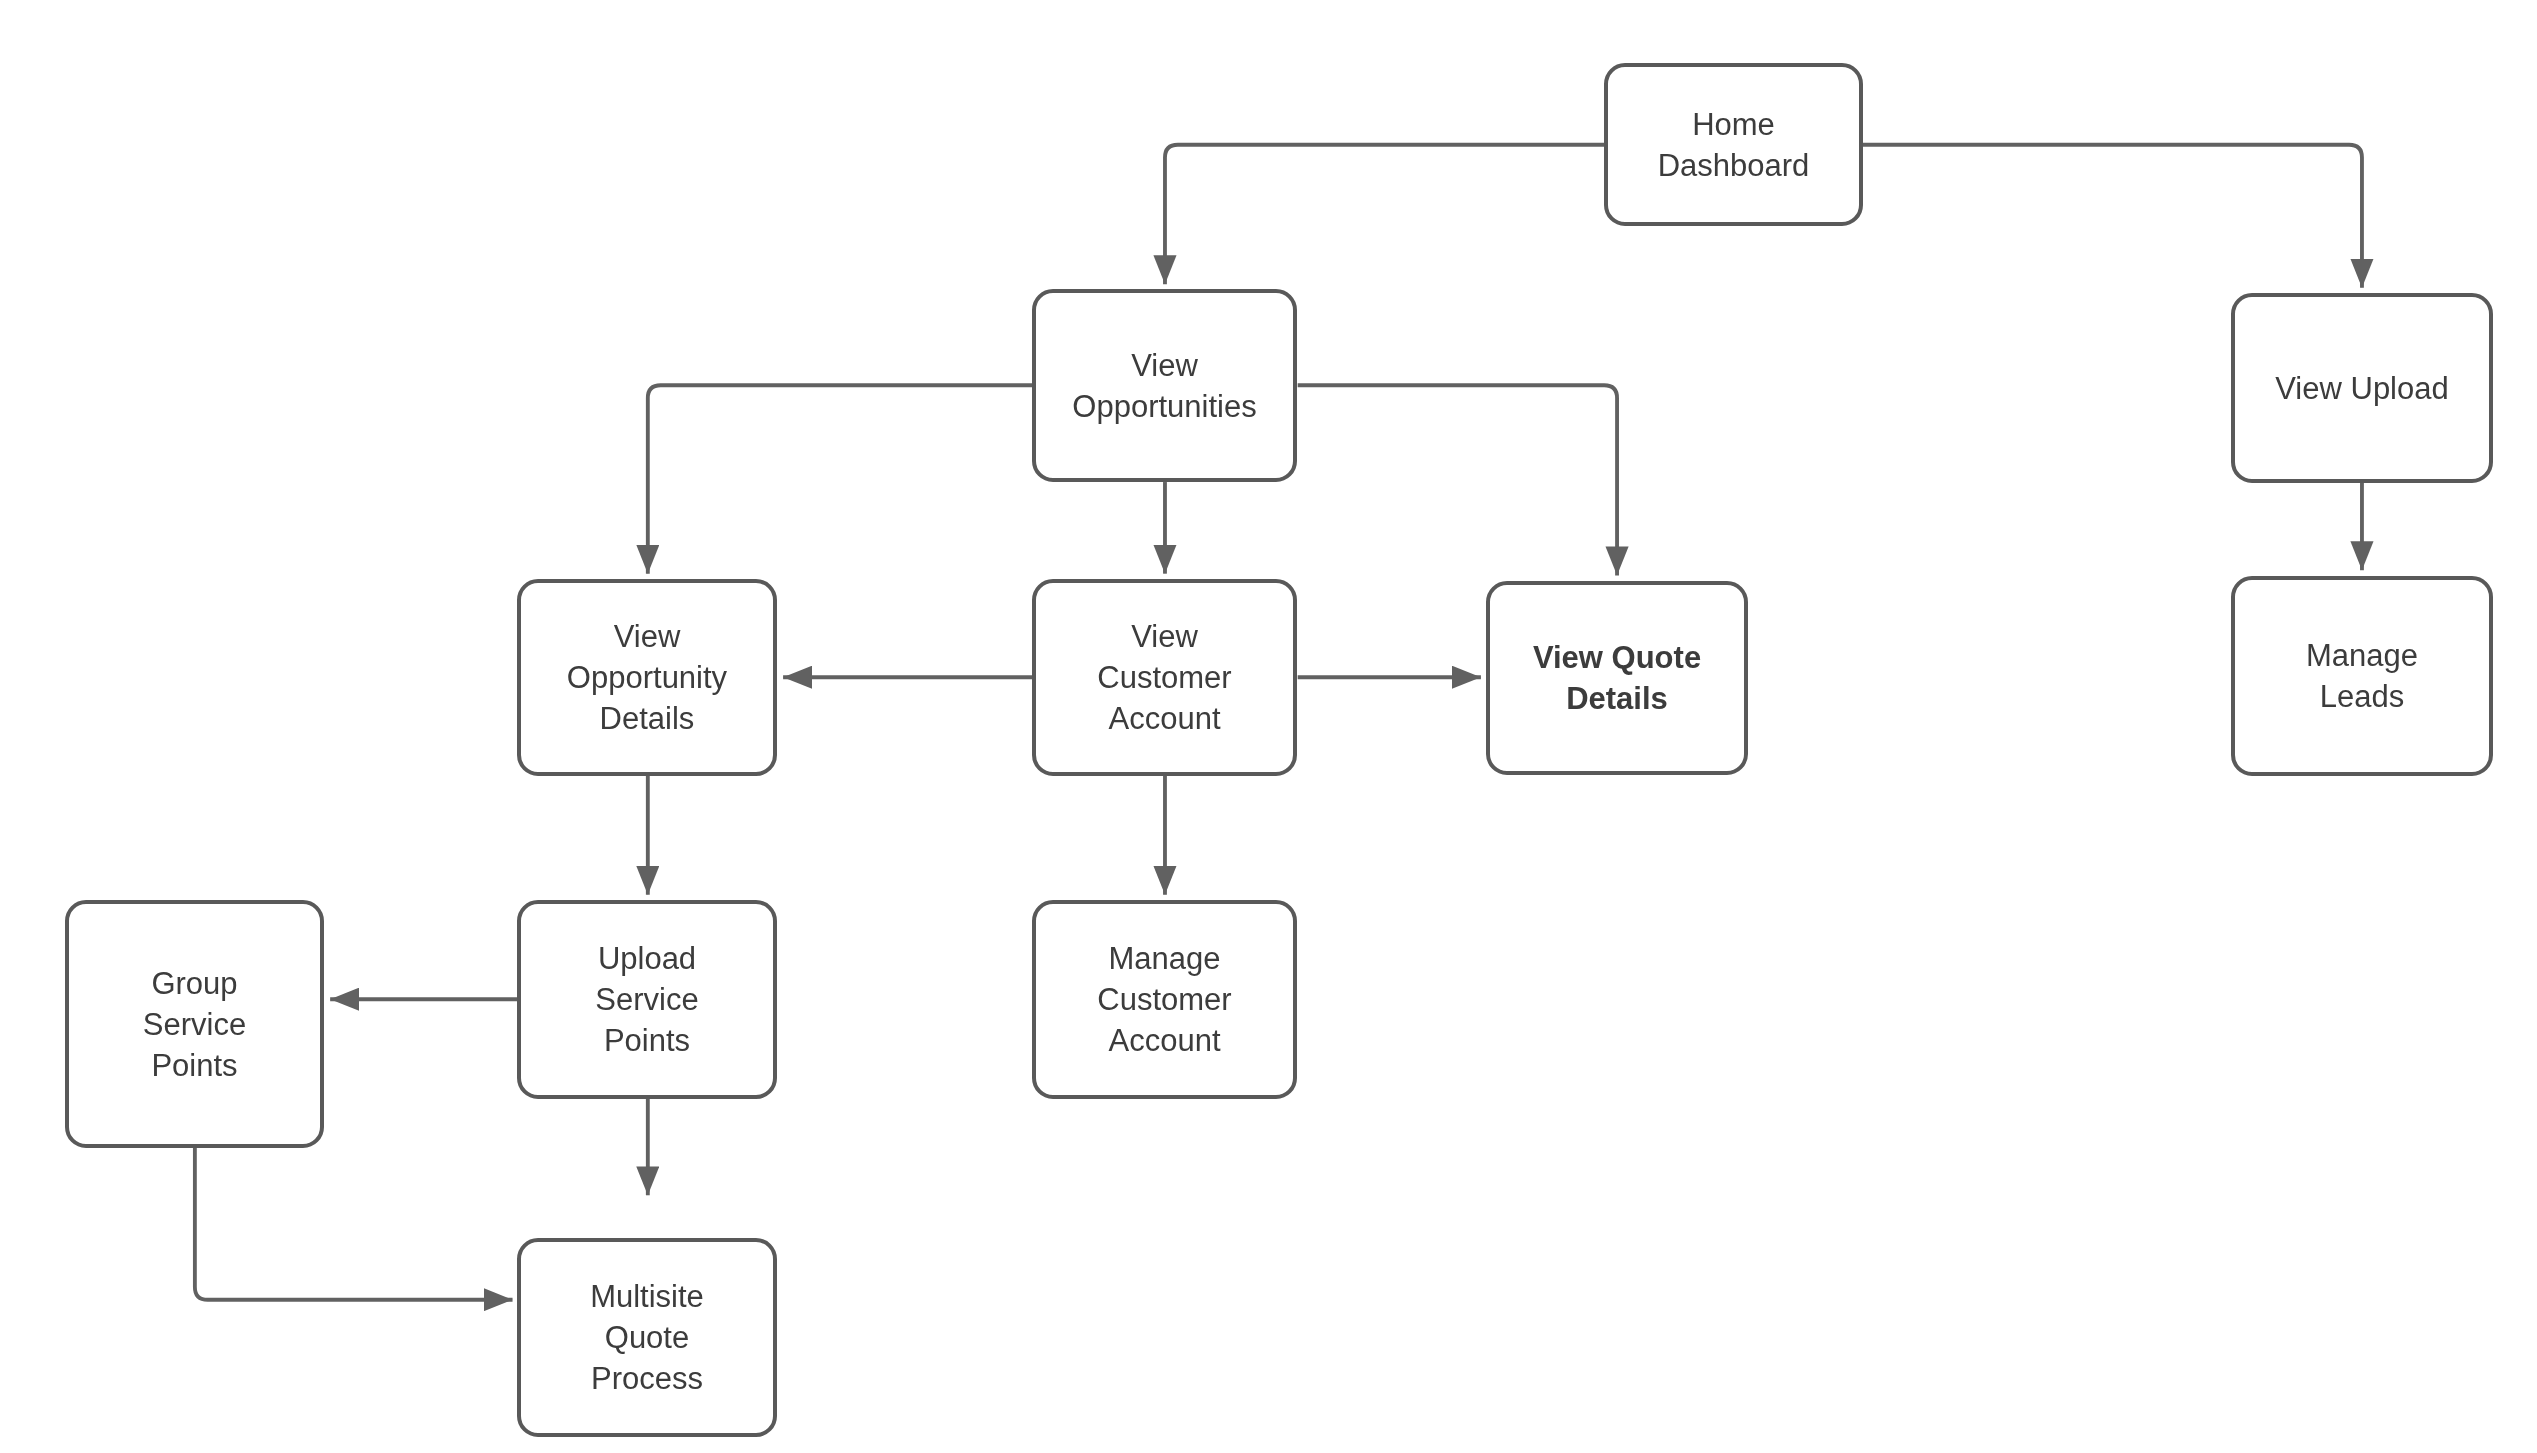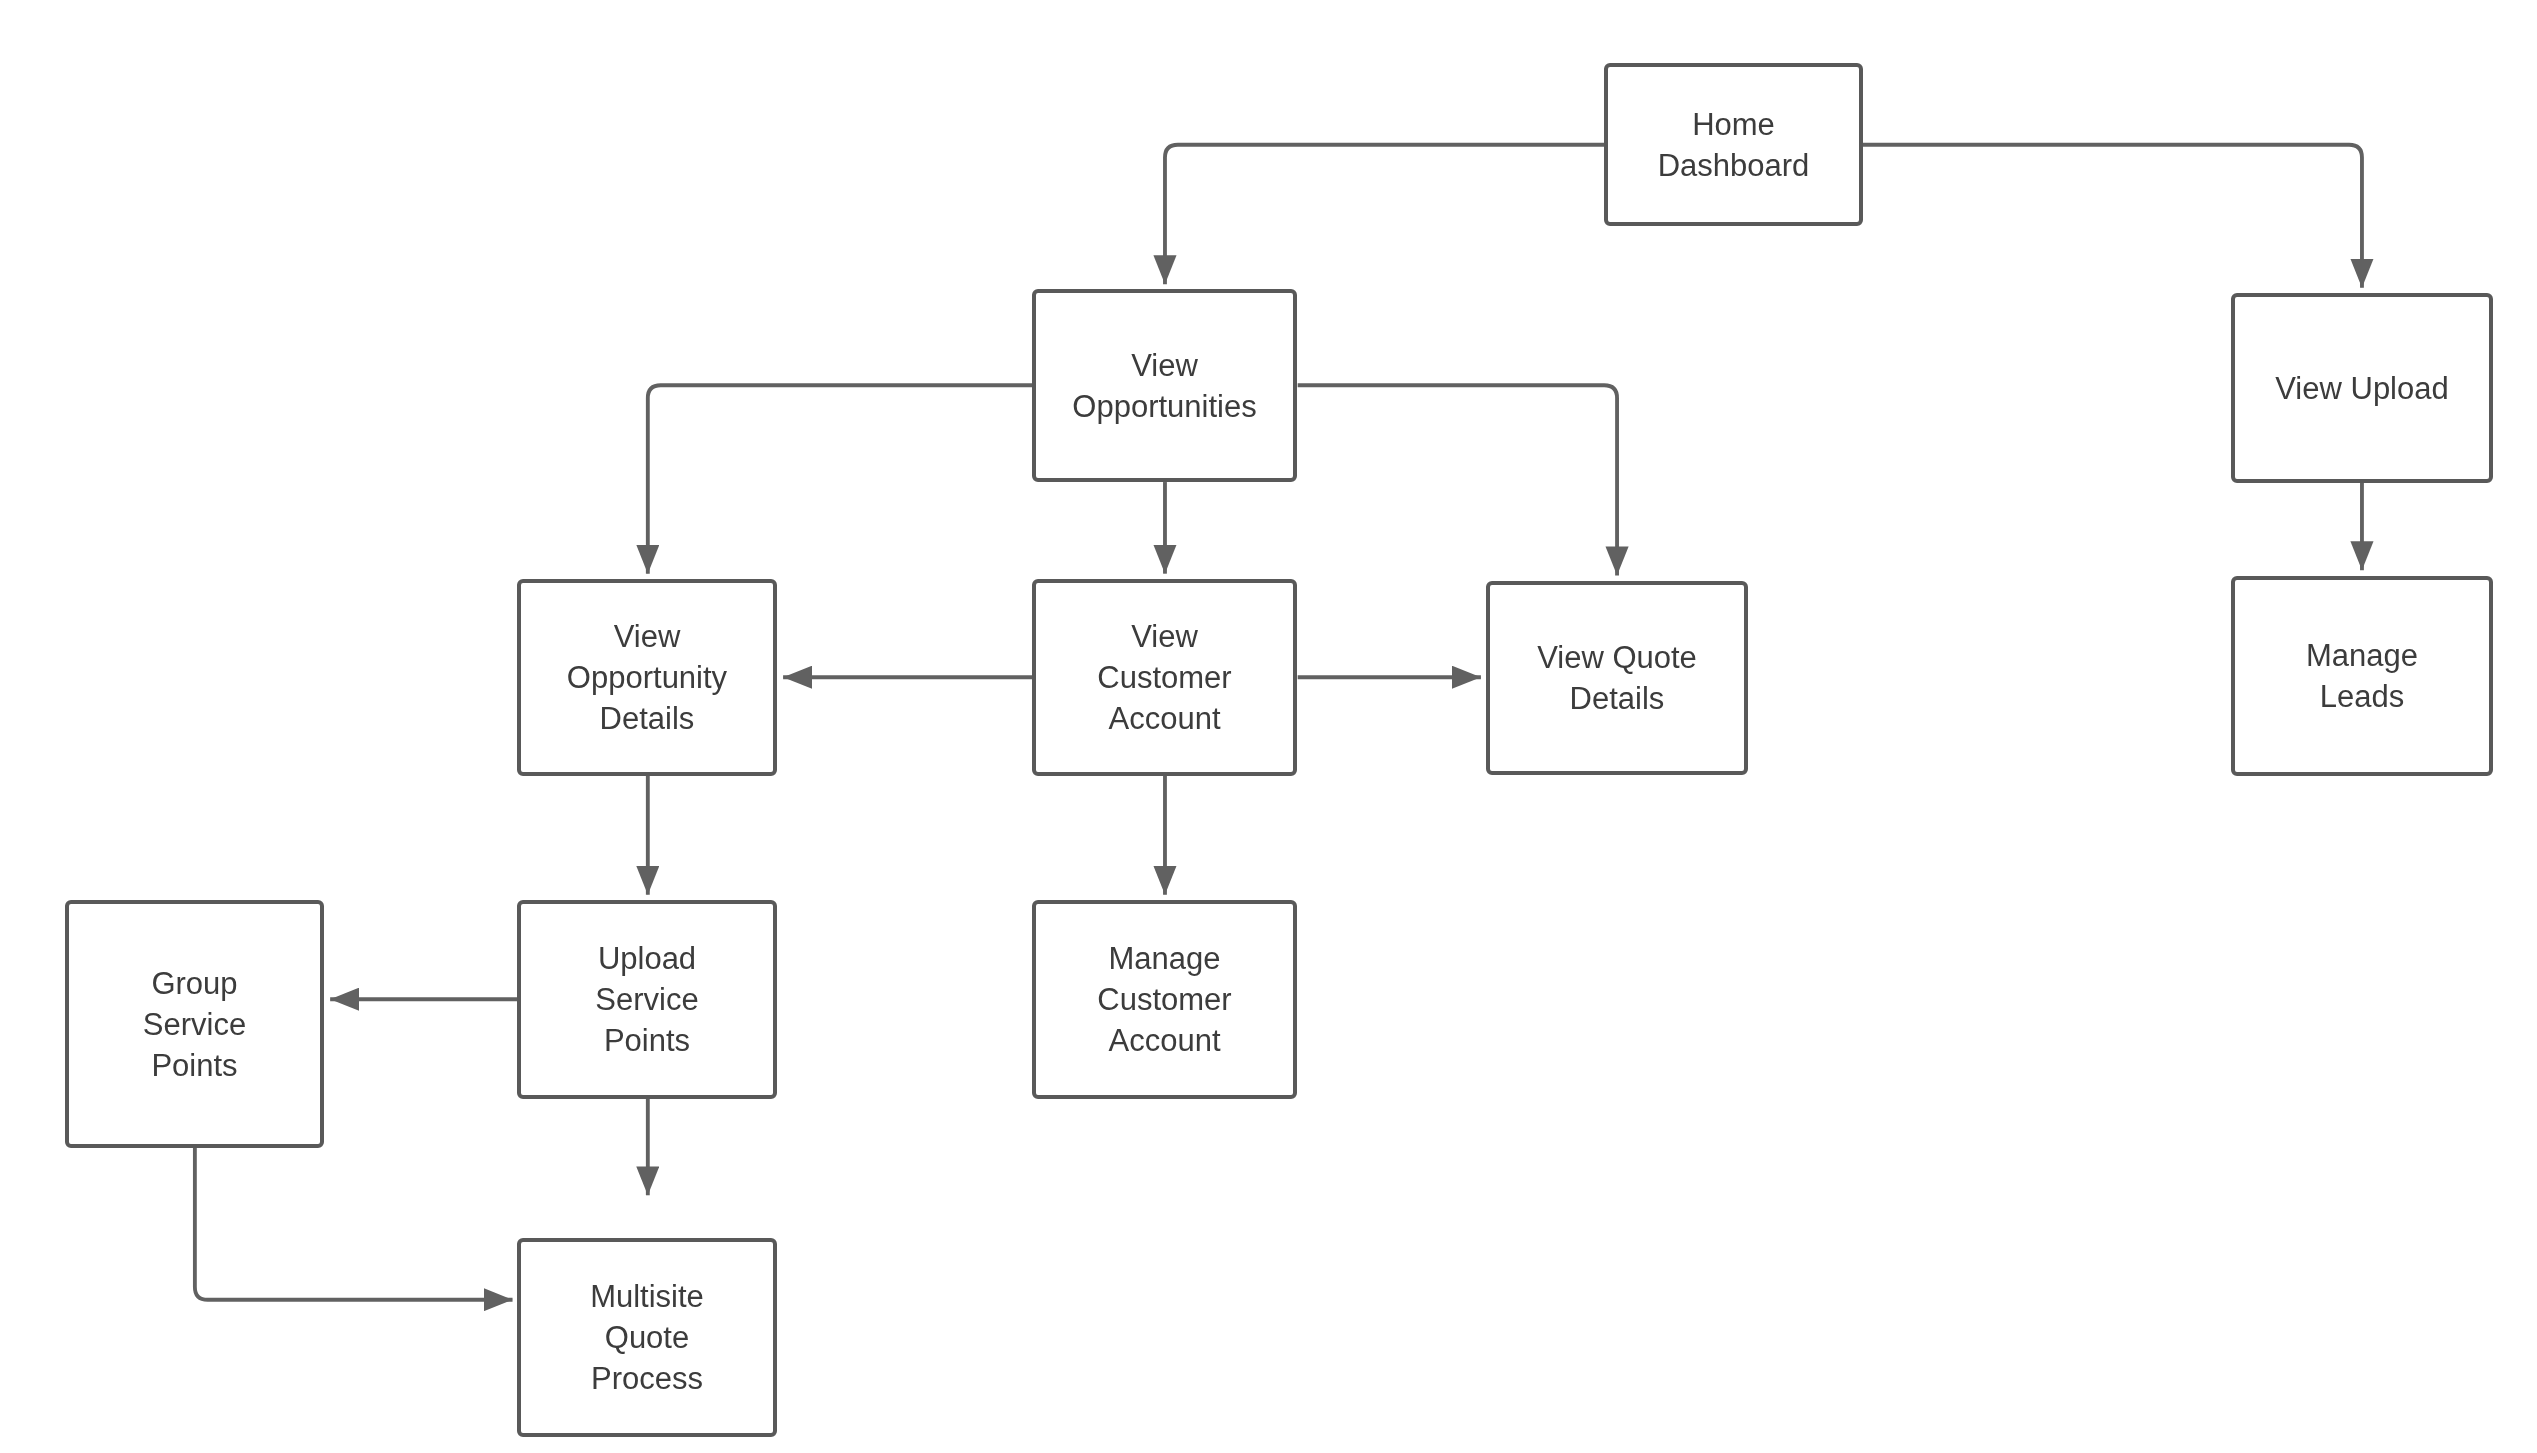--- a/index.html
+++ b/index.html
@@ -26,21 +26,21 @@
     fill: none;
     stroke: #616161;
     stroke-width: 4.5;
     stroke-linejoin: round;
   }
   .node {
     position: absolute;
     box-sizing: border-box;
     background: #ffffff;
     border: 4.3px solid #595959;
-    border-radius: 6px;
+    border-radius: 21px;
     display: flex;
     align-items: center;
     justify-content: center;
     text-align: center;
     white-space: pre-line;
     font-size: 31px;
     line-height: 41px;
     color: #3c3c3c;
   }
 </style>
@@ -79,21 +79,21 @@
   <div class="node" style="left:2231px; top:293px; width:262px; height:190px;">View Upload</div>
 
   <div class="node" style="left:517px;  top:579px; width:260px; height:197px;">View
 Opportunity
 Details</div>
 
   <div class="node" style="left:1032px; top:579px; width:265px; height:197px;">View
 Customer
 Account</div>
 
-  <div class="node" style="left:1486px; top:581px; width:262px; height:194px;">View Quote
+  <div class="node" style="left:1486px; top:581px; width:262px; height:194px;font-weight:bold;">View Quote
 Details</div>
 
   <div class="node" style="left:2231px; top:576px; width:262px; height:200px;">Manage
 Leads</div>
 
   <div class="node" style="left:1032px; top:900px; width:265px; height:199px;">Manage
 Customer
 Account</div>
 
   <div class="node" style="left:517px;  top:900px; width:260px; height:199px;">Upload

